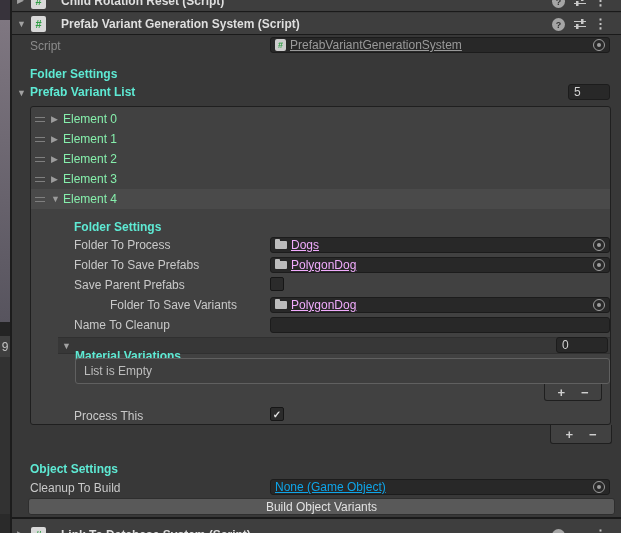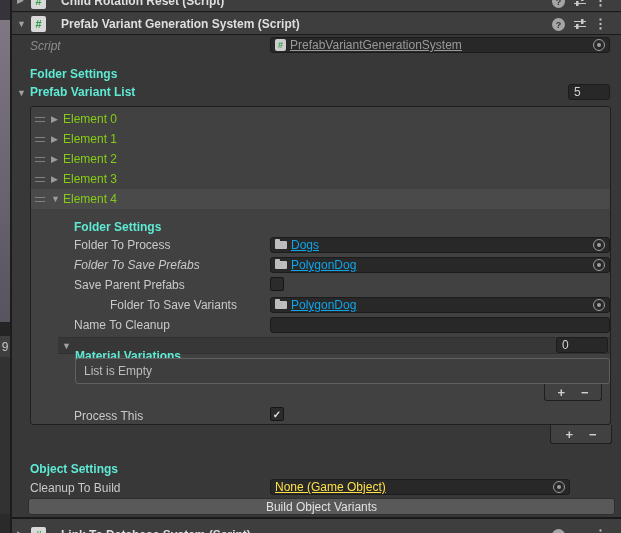--- a/index.html
+++ b/index.html
@@ -34,26 +34,26 @@
                  font-weight:bold; color:#2f9e44; font-size:11px; }
   .script-icon-sm { width:11px; height:12px; background:#cdcdcd; border-radius:2px;
                  display:flex; align-items:center; justify-content:center;
                  font-weight:bold; color:#2f9e44; font-size:9px; flex:0 0 auto; }
   .help-icon { position:absolute; width:13px; height:13px; border-radius:50%; background:#a5a5a5;
                color:#333; font-size:9px; font-weight:bold; display:flex; align-items:center; justify-content:center; }
   .menu-icon { position:absolute; color:#c4c4c4; font-size:13px; font-weight:bold; }
   .presets-icon { position:absolute; }
 
   .label { position:absolute; color:#c9c9c9; white-space:nowrap; }
-  .label.dim { color:#8b8b8b;font-style:italic; }
+  .label.dim { color:#8b8b8b; }
   .label.bold { font-weight:bold; color:#5eead4; }
 
   .field { position:absolute; height:16px; background:#282828; border:1px solid #1c1c1c;
            border-radius:3px; display:flex; align-items:center; gap:4px; padding:0 4px;
-           color:#0ea5e9; white-space:nowrap; overflow:hidden; }
+           color:#f0abfc; white-space:nowrap; overflow:hidden; }
   .field .val { flex:1 1 auto; overflow:hidden;text-decoration:underline; }
   .field.disabled { color:#9a9a9a; }
   .picker { width:12px; height:12px; border:1px solid #9e9e9e; border-radius:50%;
             position:relative; flex:0 0 auto; }
   .picker::after { content:""; position:absolute; left:3px; top:3px; width:4px; height:4px;
             border-radius:50%; background:#9e9e9e; }
   .folder-icon { width:12px; height:8px; background:#bdbdbd; border-radius:0 1px 1px 1px;
             position:relative; flex:0 0 auto; }
   .folder-icon::before { content:""; position:absolute; top:-2px; left:0; width:5px; height:2px;
             background:#bdbdbd; border-radius:1px 1px 0 0; }
@@ -61,21 +61,21 @@
   .sizefield { position:absolute; height:16px; background:#282828; border:1px solid #1c1c1c;
             border-radius:3px; color:#d2d2d2; display:flex; align-items:center; padding:0 5px; }
 
   .listbox { position:absolute; left:18px; top:106px; width:581px; height:319px;
              background:#414141; border:1px solid #1f1f1f; border-radius:3px; }
   .el-row { position:absolute; left:0; width:579px; height:20px; display:flex; align-items:center; }
   .el-row.sel { background:#4a4a4a; }
   .handle { position:absolute; left:4px; top:8px; width:10px; height:5px;
             border-top:1px solid #7f7f7f; border-bottom:1px solid #7f7f7f; }
   .el-fold { position:absolute; left:20px; top:6px; color:#9c9c9c; font-size:9px; line-height:9px; }
-  .el-label { position:absolute; left:32px; color:#84cc16; }
+  .el-label { position:absolute; left:32px; color:#86efac; }
 
   .mat-strip { position:absolute; left:27px; top:230px; width:552px; height:17px; background:#373737;
                border-top:1px solid #303030; border-bottom:1px solid #303030; }
   .innerbox { position:absolute; left:44px; top:251px; width:535px; height:26px; background:#3e3e3e;
               border:1px solid #606060; border-radius:3px; display:flex; align-items:center; padding:0 8px;
               color:#bdbdbd; }
   .list-footer { position:absolute; background:#414141; border:1px solid #1f1f1f; border-top:none;
               border-radius:0 0 3px 3px; display:flex; align-items:center; justify-content:center; gap:16px; }
   .pm { color:#cfcfcf; font-size:13px; font-weight:bold; line-height:13px; }
 
@@ -181,21 +181,21 @@
 
       <span class="label bold" style="left:43px;top:113px;">Folder Settings</span>
 
       <span class="label" style="left:43px;top:131px;">Folder To Process</span>
       <div class="field" style="left:239px;top:130px;width:340px;">
         <span class="folder-icon"></span>
         <span class="val">Dogs</span>
         <span class="picker"></span>
       </div>
 
-      <span class="label" style="left:43px;top:151px;font-style:italic;">Folder To Save Prefabs</span>
+      <span class="label" style="left:43px;top:151px;">Folder To Save Prefabs</span>
       <div class="field" style="left:239px;top:150px;width:340px;">
         <span class="folder-icon"></span>
         <span class="val">PolygonDog</span>
         <span class="picker"></span>
       </div>
 
       <span class="label" style="left:43px;top:171px;text-align:center;">Save Parent Prefabs</span>
       <span class="checkbox" style="left:239px;top:170px;"></span>
 
       <span class="label" style="left:43px;top:191px;margin-left:36px;">Folder To Save Variants</span>
@@ -227,21 +227,21 @@
       <span class="checkbox" style="left:239px;top:300px;">✓</span>
     </div>
 
     <div class="list-footer" style="left:538px;top:425px;width:62px;height:19px;">
       <span class="pm">+</span>
       <span class="pm">−</span>
     </div>
 
     <span class="label bold" style="left:18px;top:462px;">Object Settings</span>
     <span class="label" style="left:18px;top:481px;">Cleanup To Build</span>
-    <div class="field" style="left:258px;top:479px;width:300px;color:#fde047;">
+    <div class="field" style="left:258px;top:479px;width:340px;color:#0ea5e9;">
       <span class="val">None (Game Object)</span>
       <span class="picker"></span>
     </div>
     <div class="build-btn">
       <span>Build Object Variants</span>
     </div>
 
     <div class="sep" style="top:517px;"></div>
 
     <div class="comp-header" style="top:519px;height:14px;border-bottom:none;">

